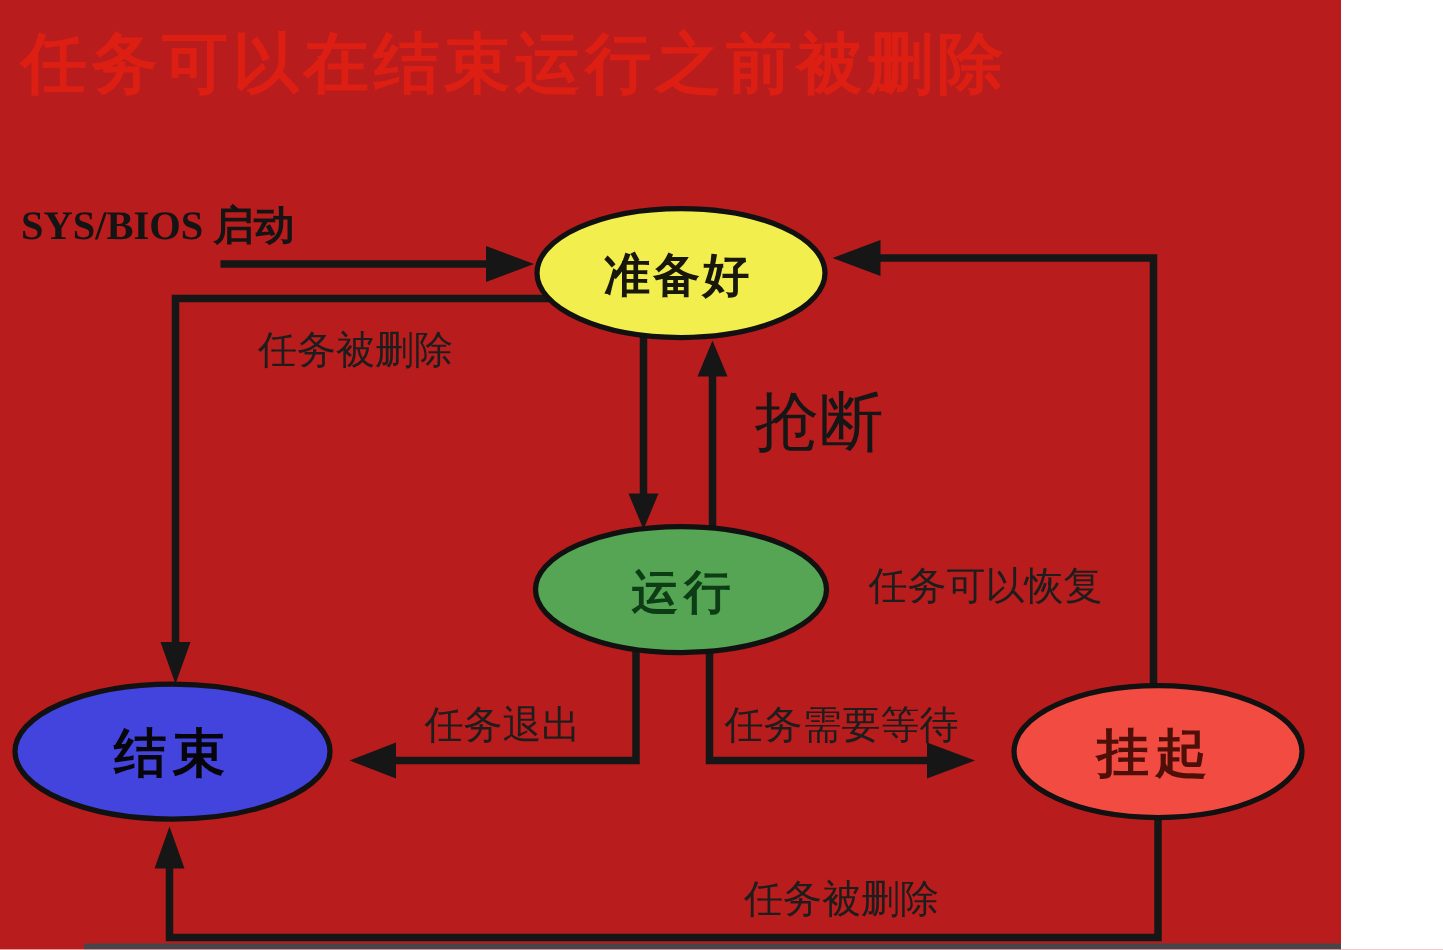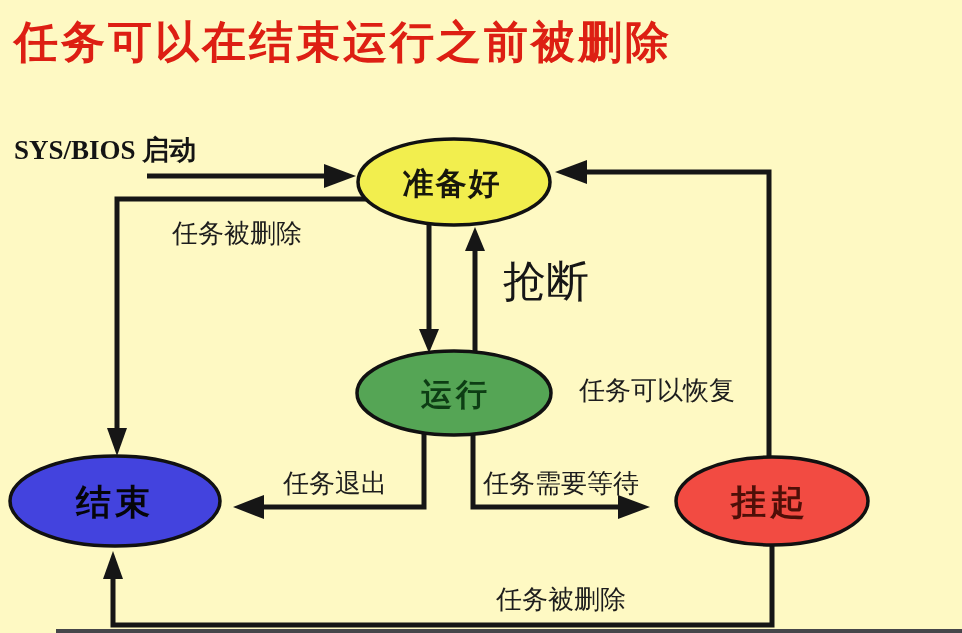--- a/index.html
+++ b/index.html
@@ -3,23 +3,23 @@
 <meta charset="utf-8">
 <style>
   html, body {
     margin: 0;
     padding: 0;
     background: #ffffff;
     font-family: "Liberation Serif", "DejaVu Serif", serif;
   }
   .stage {
     position: relative;
-    width: 962px;
+    width: 894px;
     height: 633px;
-    background: #fef9c3;
+    background: #b91c1c;
     overflow: hidden;
   }
   svg { position: absolute; left: 0; top: 0; display: block; }
   text { font-family: "Liberation Serif", "DejaVu Serif", serif; }
   .title-text {
     font-size: 44px;
     font-weight: bold;
     letter-spacing: 3px;
   }
   .start-label {

